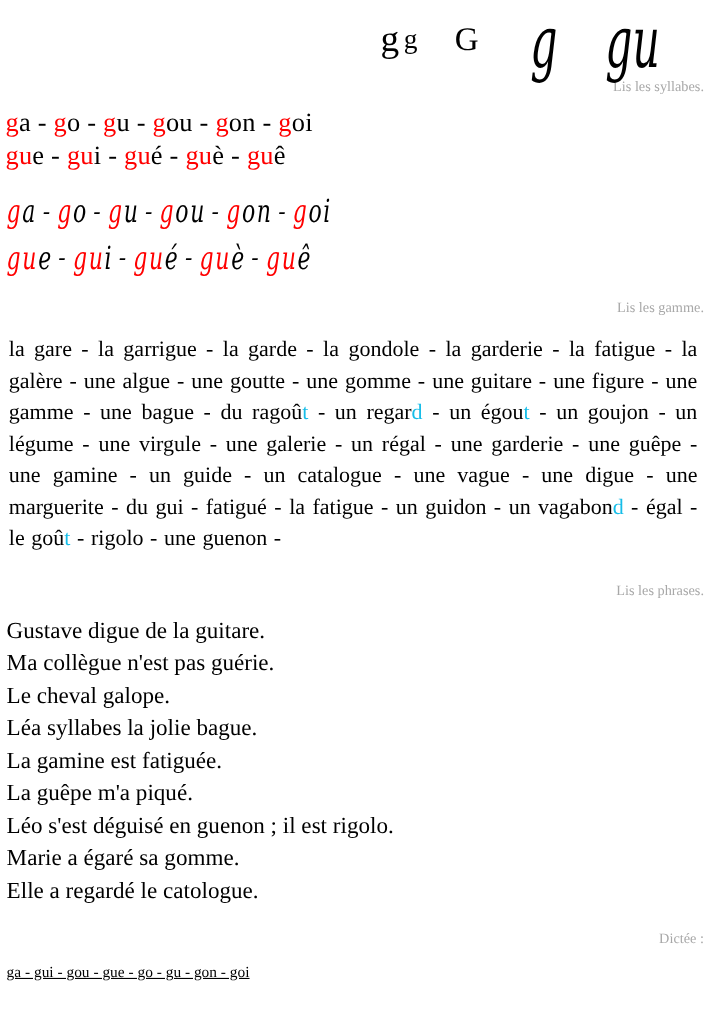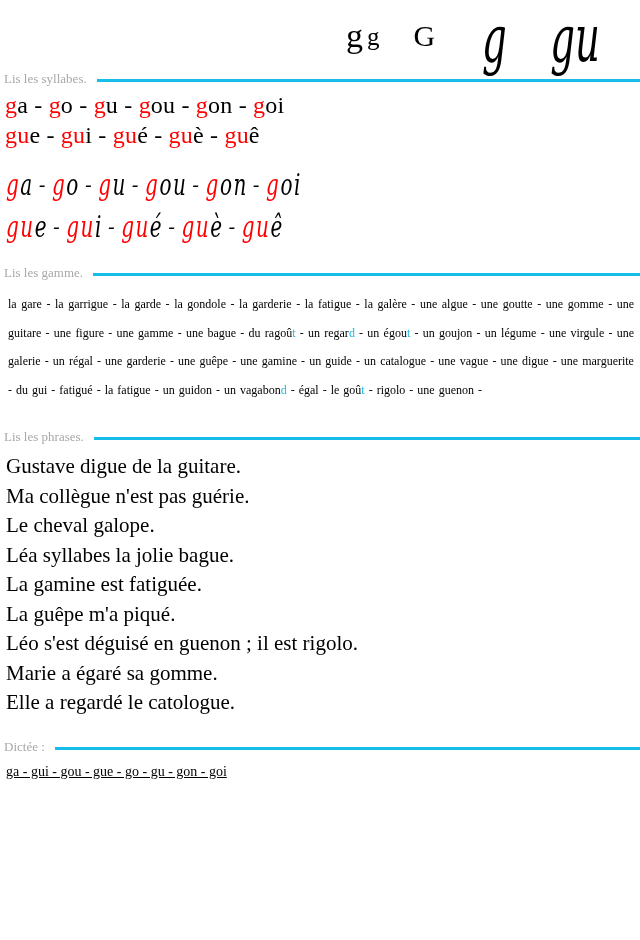--- a/index.html
+++ b/index.html
@@ -46,20 +46,21 @@
     margin-top: 6px;
   }
   .glyph-cursive.last { margin-right: 0; }
 
   
   .section-head {
     display: flex;
     align-items: flex-end;
     padding: 0 0 0 4px;
     margin: 0;
+    flex-direction: column;
   }
   .section-head .label {
     color: #a8a8a8;
     font-size: 13px;
     line-height: 14px;
     white-space: nowrap;
     font-family: "Liberation Serif", "DejaVu Serif", serif;
   }
   .section-head .rule {
     flex: 1 1 auto;
@@ -90,21 +91,21 @@
     white-space: nowrap;
     letter-spacing: 1.5px;
   }
   .syll-cursive .unit { display: inline-block; transform: scaleY(1.45); transform-origin: center center; }
   .syll-cursive .r { color: #ff0000; }
   .syll-cursive .k { color: #000000; }
   .syll-cursive .sep { color: #000; display: inline-block; padding: 0 5px; }
 
   
   .words {
-    font-size: 12px;
+    font-size: 20px;
     line-height: 28.5px;
     text-align: justify;
     text-align-last: left;
     padding: 0 6px 0 8px;
     word-spacing: 1px;
   }
   .words .silent { color: #16bde8; }
 
   
   .phrases {

